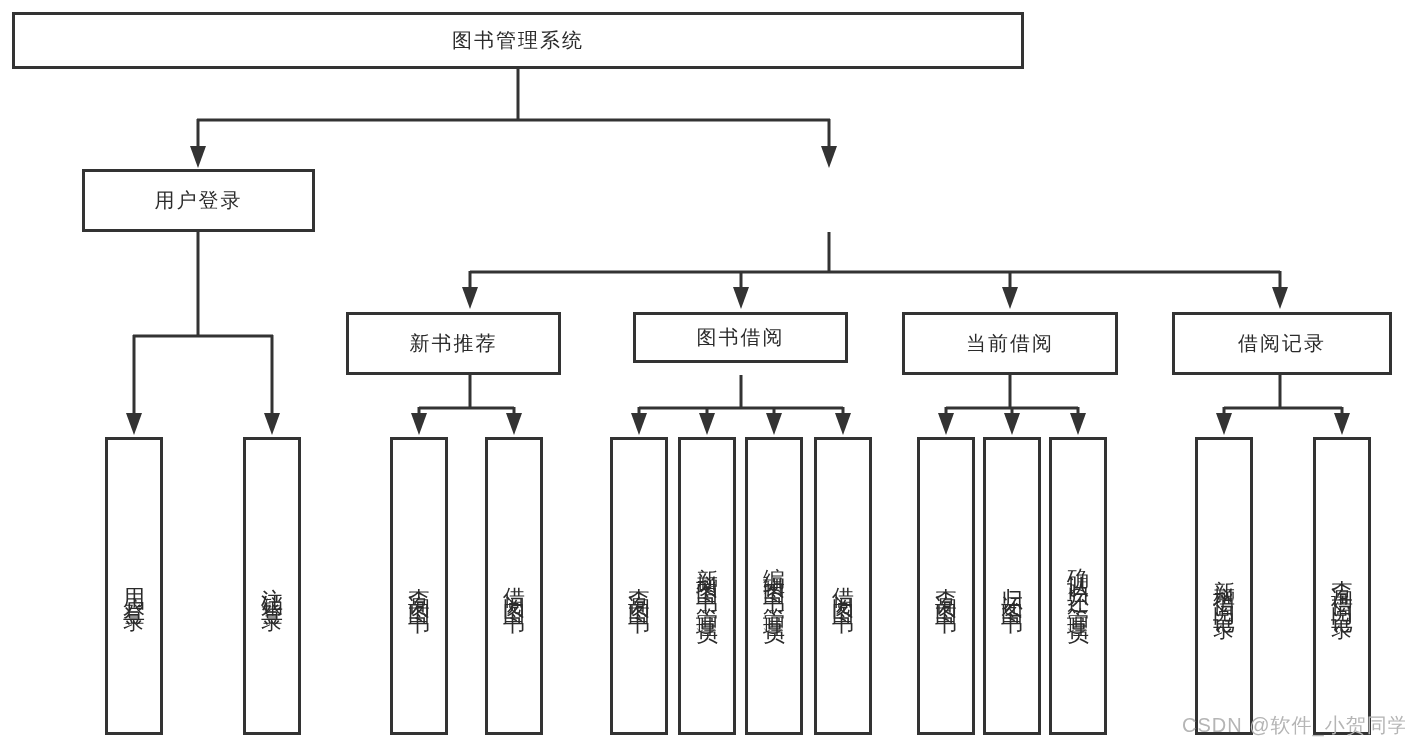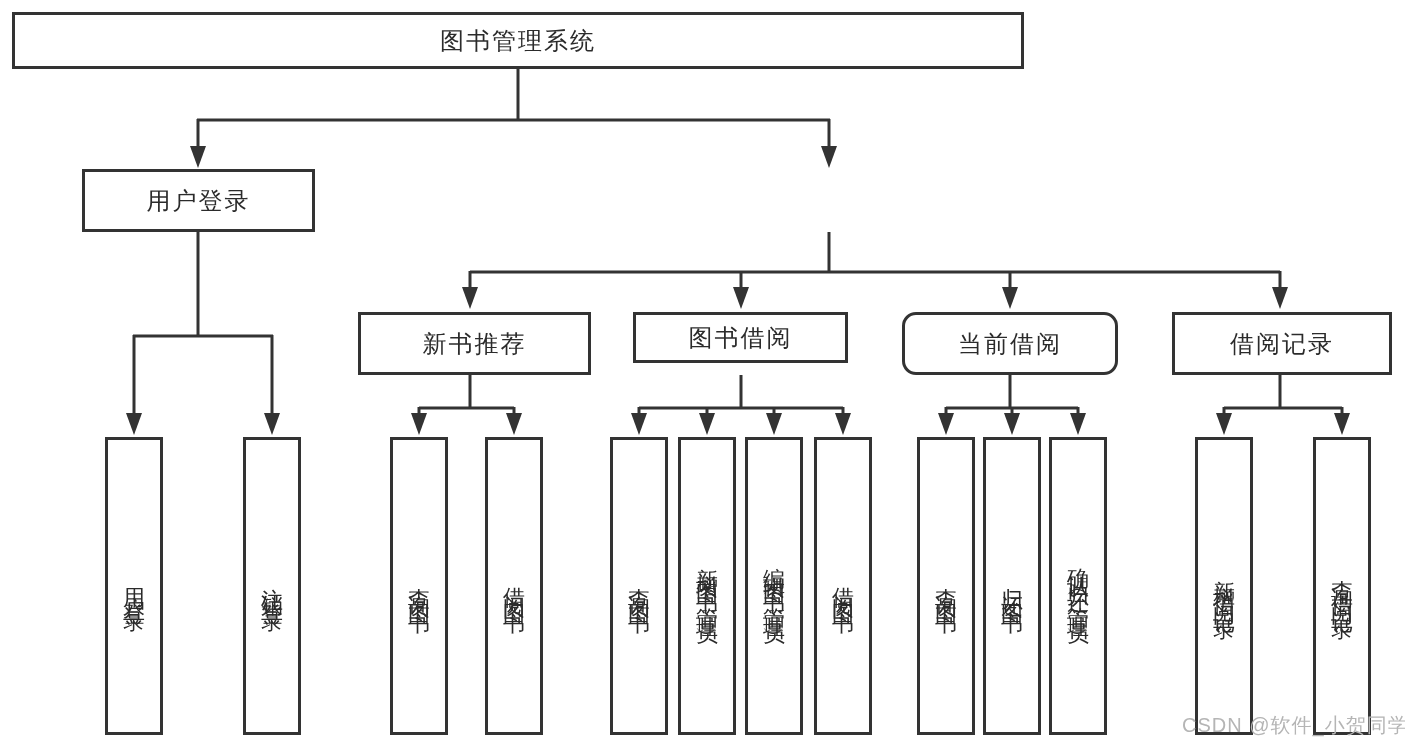--- a/index.html
+++ b/index.html
@@ -21,41 +21,41 @@
   .box {
     position: absolute;
     background: #ffffff;
     border: 3px solid #333333;
     display: flex;
     align-items: center;
     justify-content: center;
     color: #2b2b2b;
   }
   .box.h span {
-    font-size: 24px;
+    font-size: 20px;
     letter-spacing: 2px;
     white-space: nowrap;
   }
   .box.v span {
     writing-mode: vertical-rl;
     text-orientation: mixed;
     font-size: 22px;
     letter-spacing: 8px;
     line-height: 1;
     white-space: nowrap;
   }
   
   .n-root   { left: 12px;  top: 12px;  width: 1012px; height: 57px; }
   
   .n-l2-0   { left: 82px;  top: 169px; width: 233px;  height: 63px; }
   .n-l2-1   { left: 712px; top: 169px; width: 233px;  height: 63px; }
   
-  .n-s0     { left: 358px;  top: 312px; width: 233px; height: 63px; }
+  .n-s0     { left: 346px;  top: 312px; width: 215px; height: 63px; }
   .n-s1     { left: 633px;  top: 312px; width: 215px; height: 51px; }
-  .n-s2     { left: 902px;  top: 312px; width: 216px; height: 63px; border-radius: 14px; }
+  .n-s2     { left: 902px;  top: 312px; width: 216px; height: 63px; }
   .n-s3     { left: 1172px; top: 312px; width: 220px; height: 63px; }
   
   .leaf     { top: 437px; width: 58px; height: 298px; }
   .lf-b0c0  { left: 105px; }
   .lf-b0c1  { left: 243px; }
   .lf-s0c0  { left: 390px; }
   .lf-s0c1  { left: 485px; }
   .lf-s1c0  { left: 610px; }
   .lf-s1c1  { left: 678px; }
   .lf-s1c2  { left: 745px; }

